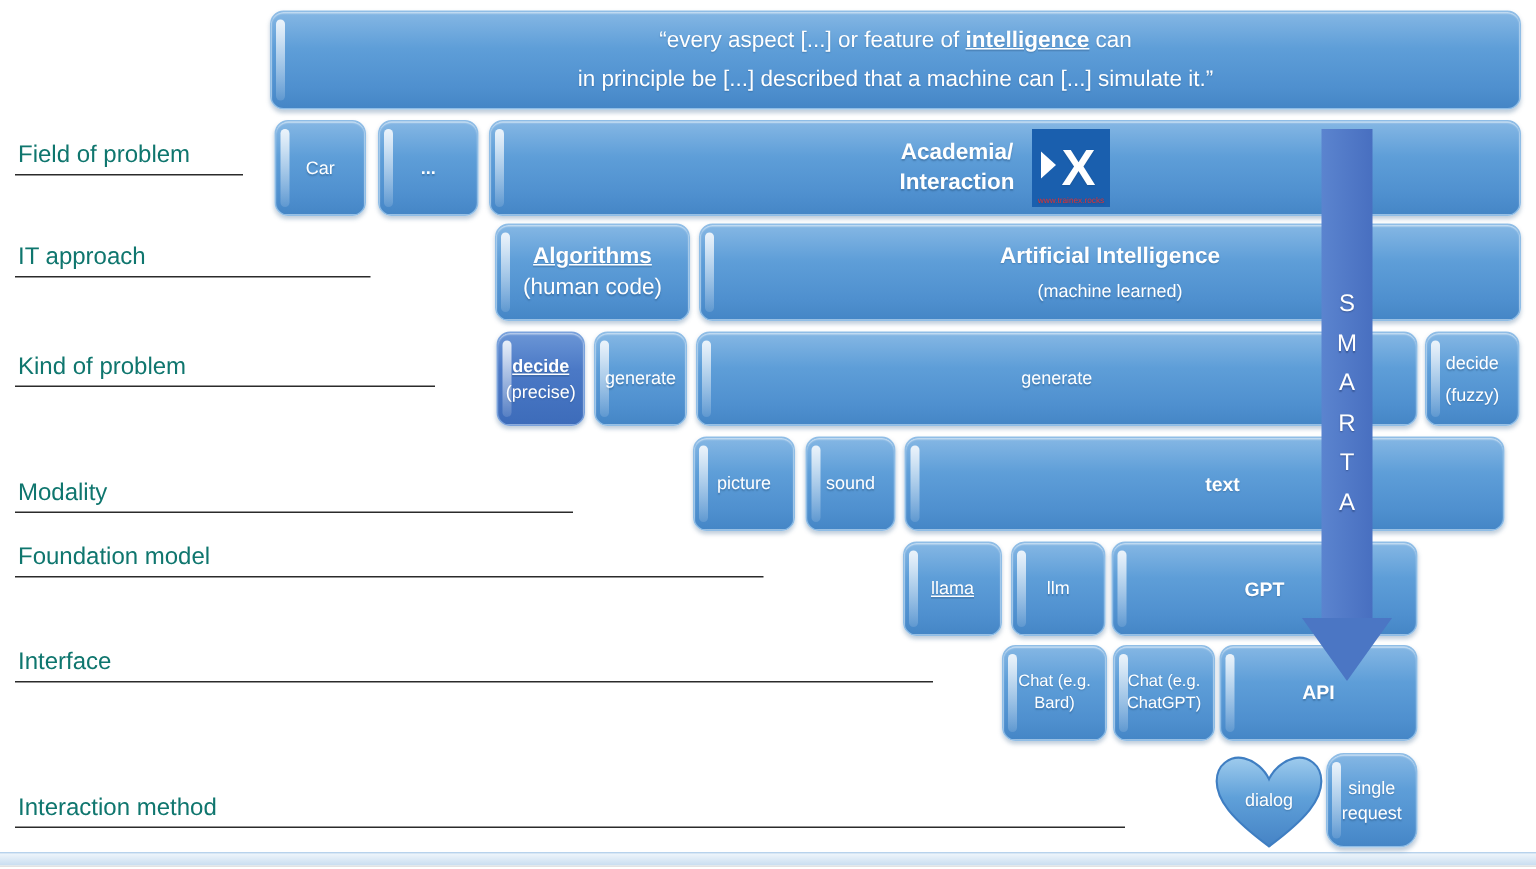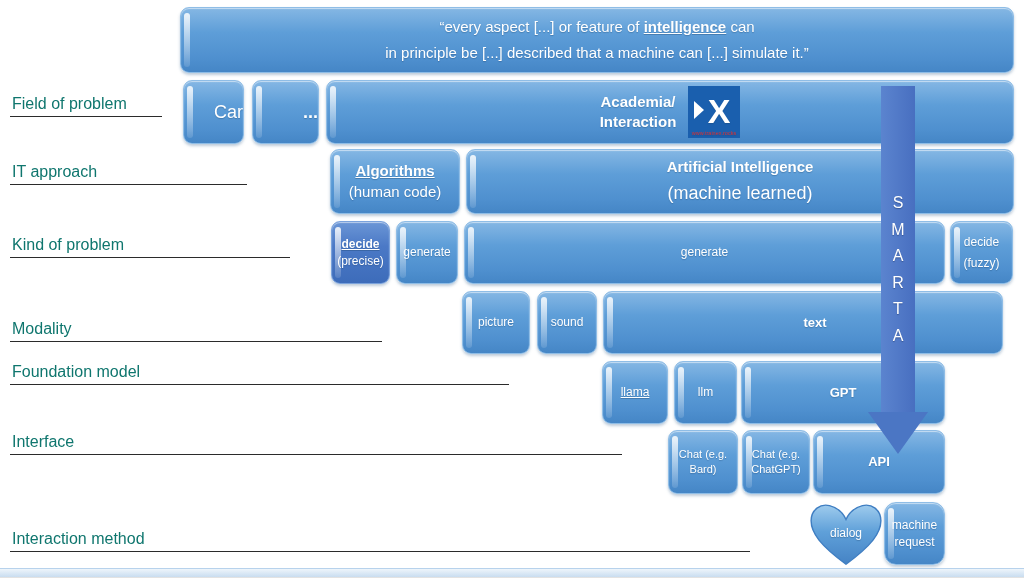--- a/index.html
+++ b/index.html
@@ -61,21 +61,21 @@
     font-size:12px;text-shadow:0 1px 1px rgba(30,70,110,.4);
   }
   
   .bottom-bar{
     position:absolute;left:0;top:568px;width:1024px;height:8px;
     background:linear-gradient(180deg,#eef5fb,#c9ddf0);border-top:1px solid #b7d2ec;
     border-bottom:1px solid #e2e2e2;
   }
   
   .fs11{font-size:11px;} .fs12{font-size:12px;} .fs13{font-size:13px;}
-  .fs14{font-size:18px;align-items:flex-end;} .fs15{font-size:15px;}
+  .fs14{font-size:12px;} .fs15{font-size:15px;}
   .gap2 .blk{margin:2px 16px;}
 </style>
 </head>
 <body>
 
 <div id="canvas">
 
   <div class="box quote" style="left:180px;top:7px;width:834px;height:66px;">
     <div><span>“every aspect [...] or feature of </span><span class="bold under">intelligence</span><span> can</span></div>
     <div>in principle be [...] described that a machine can [...] simulate it.”</div>
@@ -172,21 +172,21 @@
           <stop offset="0.45" stop-color="#5fa0d9"></stop>
           <stop offset="1" stop-color="#4583c5"></stop>
         </linearGradient>
       </defs>
       <path d="M40,66 C13,46 3,33 3,20 C3,8 13,1.5 22.5,3.8 C30.5,5.8 37,12 40,18.5
                C43,12 49.5,5.8 57.5,3.8 C67,1.5 77,8 77,20 C77,33 67,46 40,66 Z" fill="url(#hg)" stroke="#3f7ec2" stroke-width="1.5"></path>
     </svg>
     <span class="t">dialog</span>
   </div>
   <div class="box fs12" style="left:884px;top:502px;width:61px;height:63px;border-radius:12px;padding:0 8px;">
-      <span>machine request</span>
+      <span>single request</span>
     </div>
 
   <div class="arrow-shaft"></div>
   <div class="arrow-head"></div>
   <div class="arrow-letters">
     <span>S</span>
     <span>M</span>
     <span>A</span>
     <span>R</span>
     <span>T</span>

